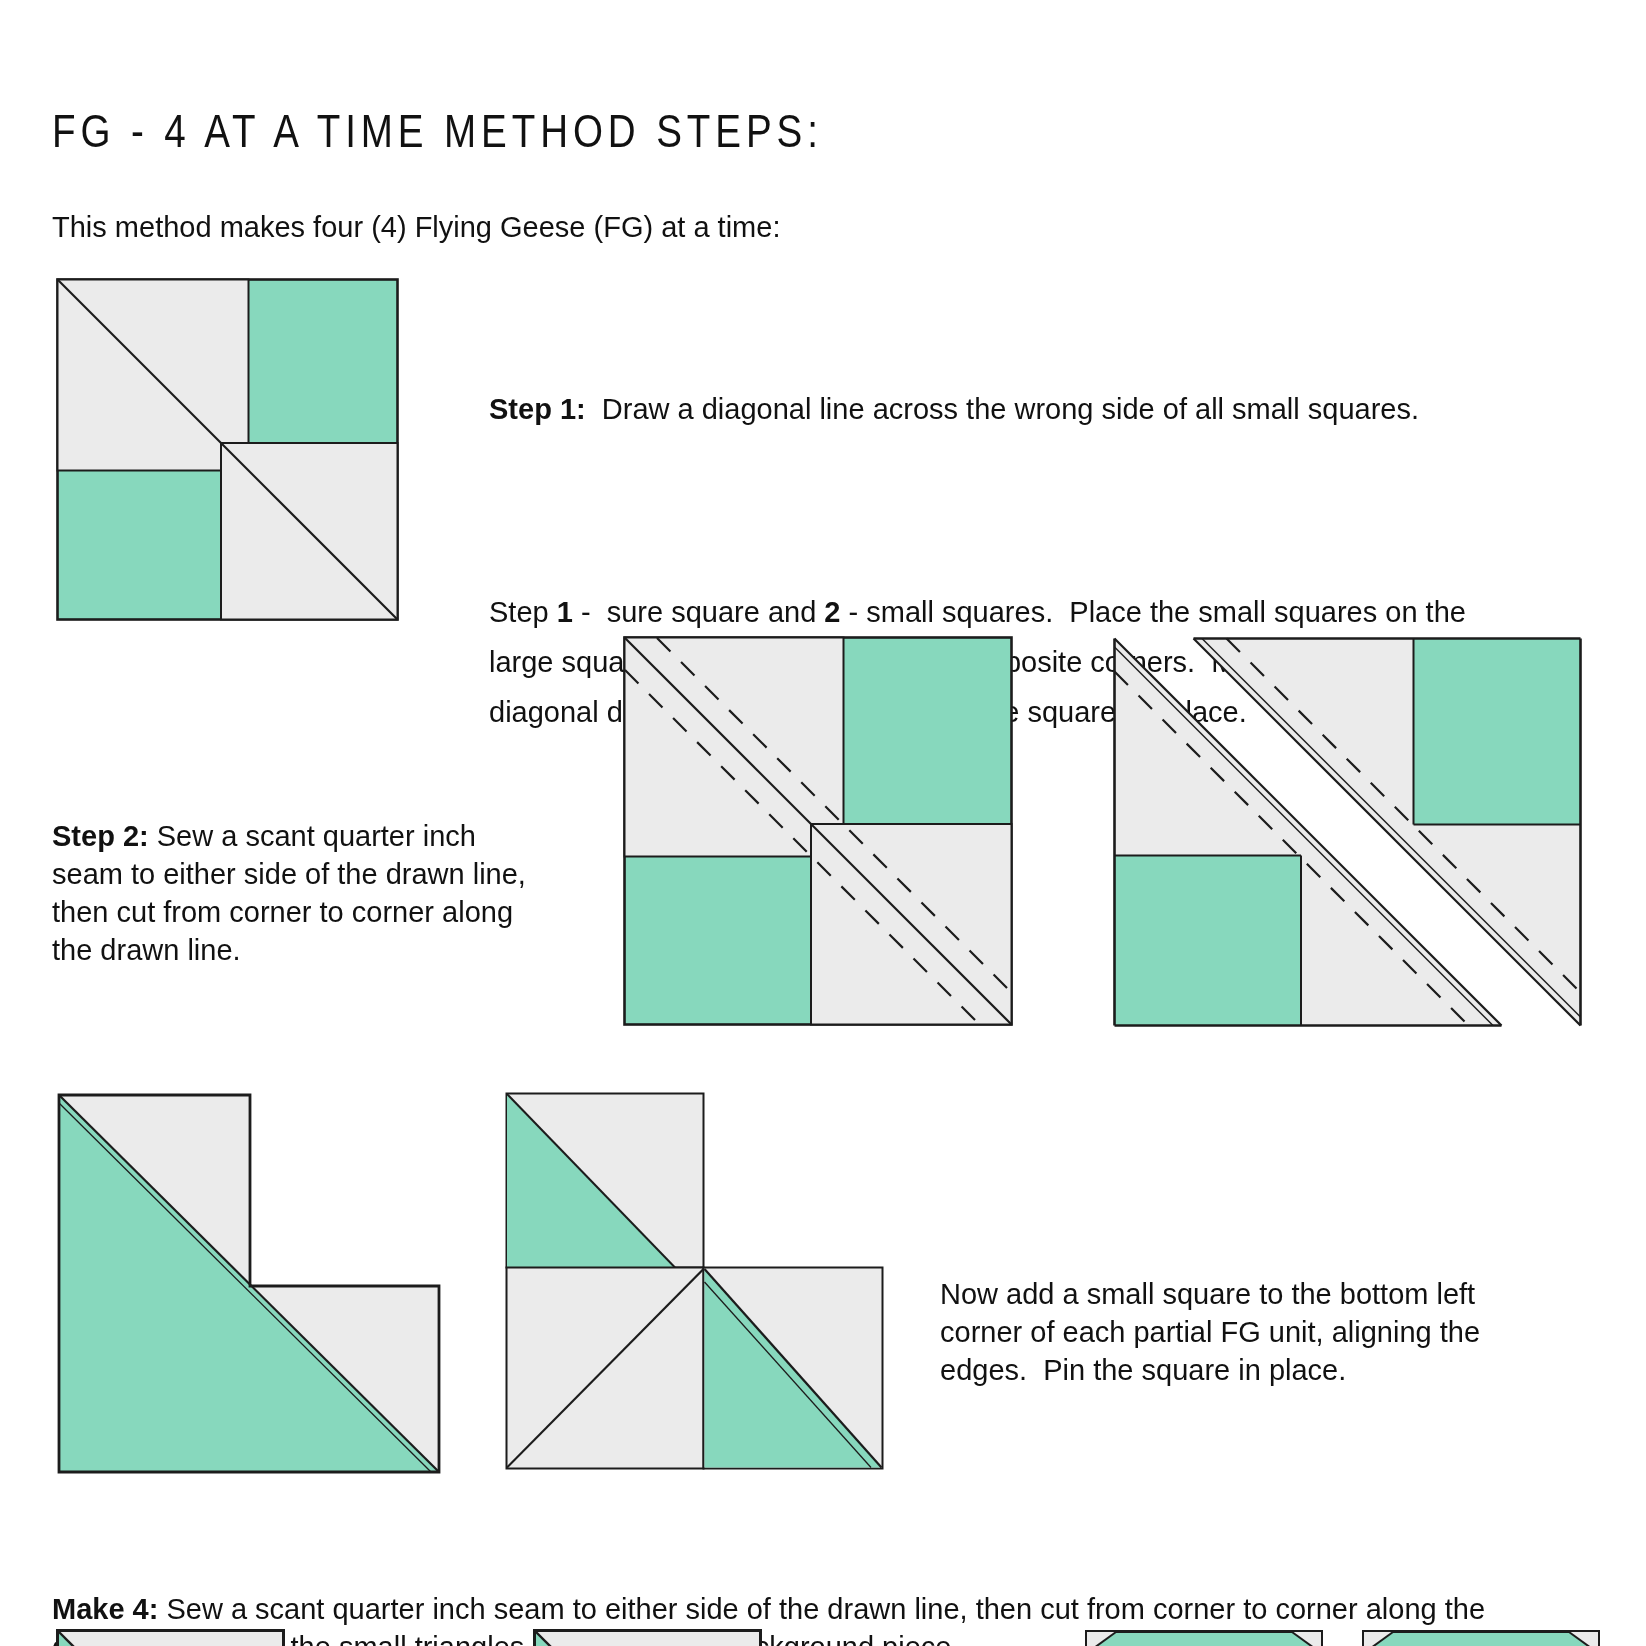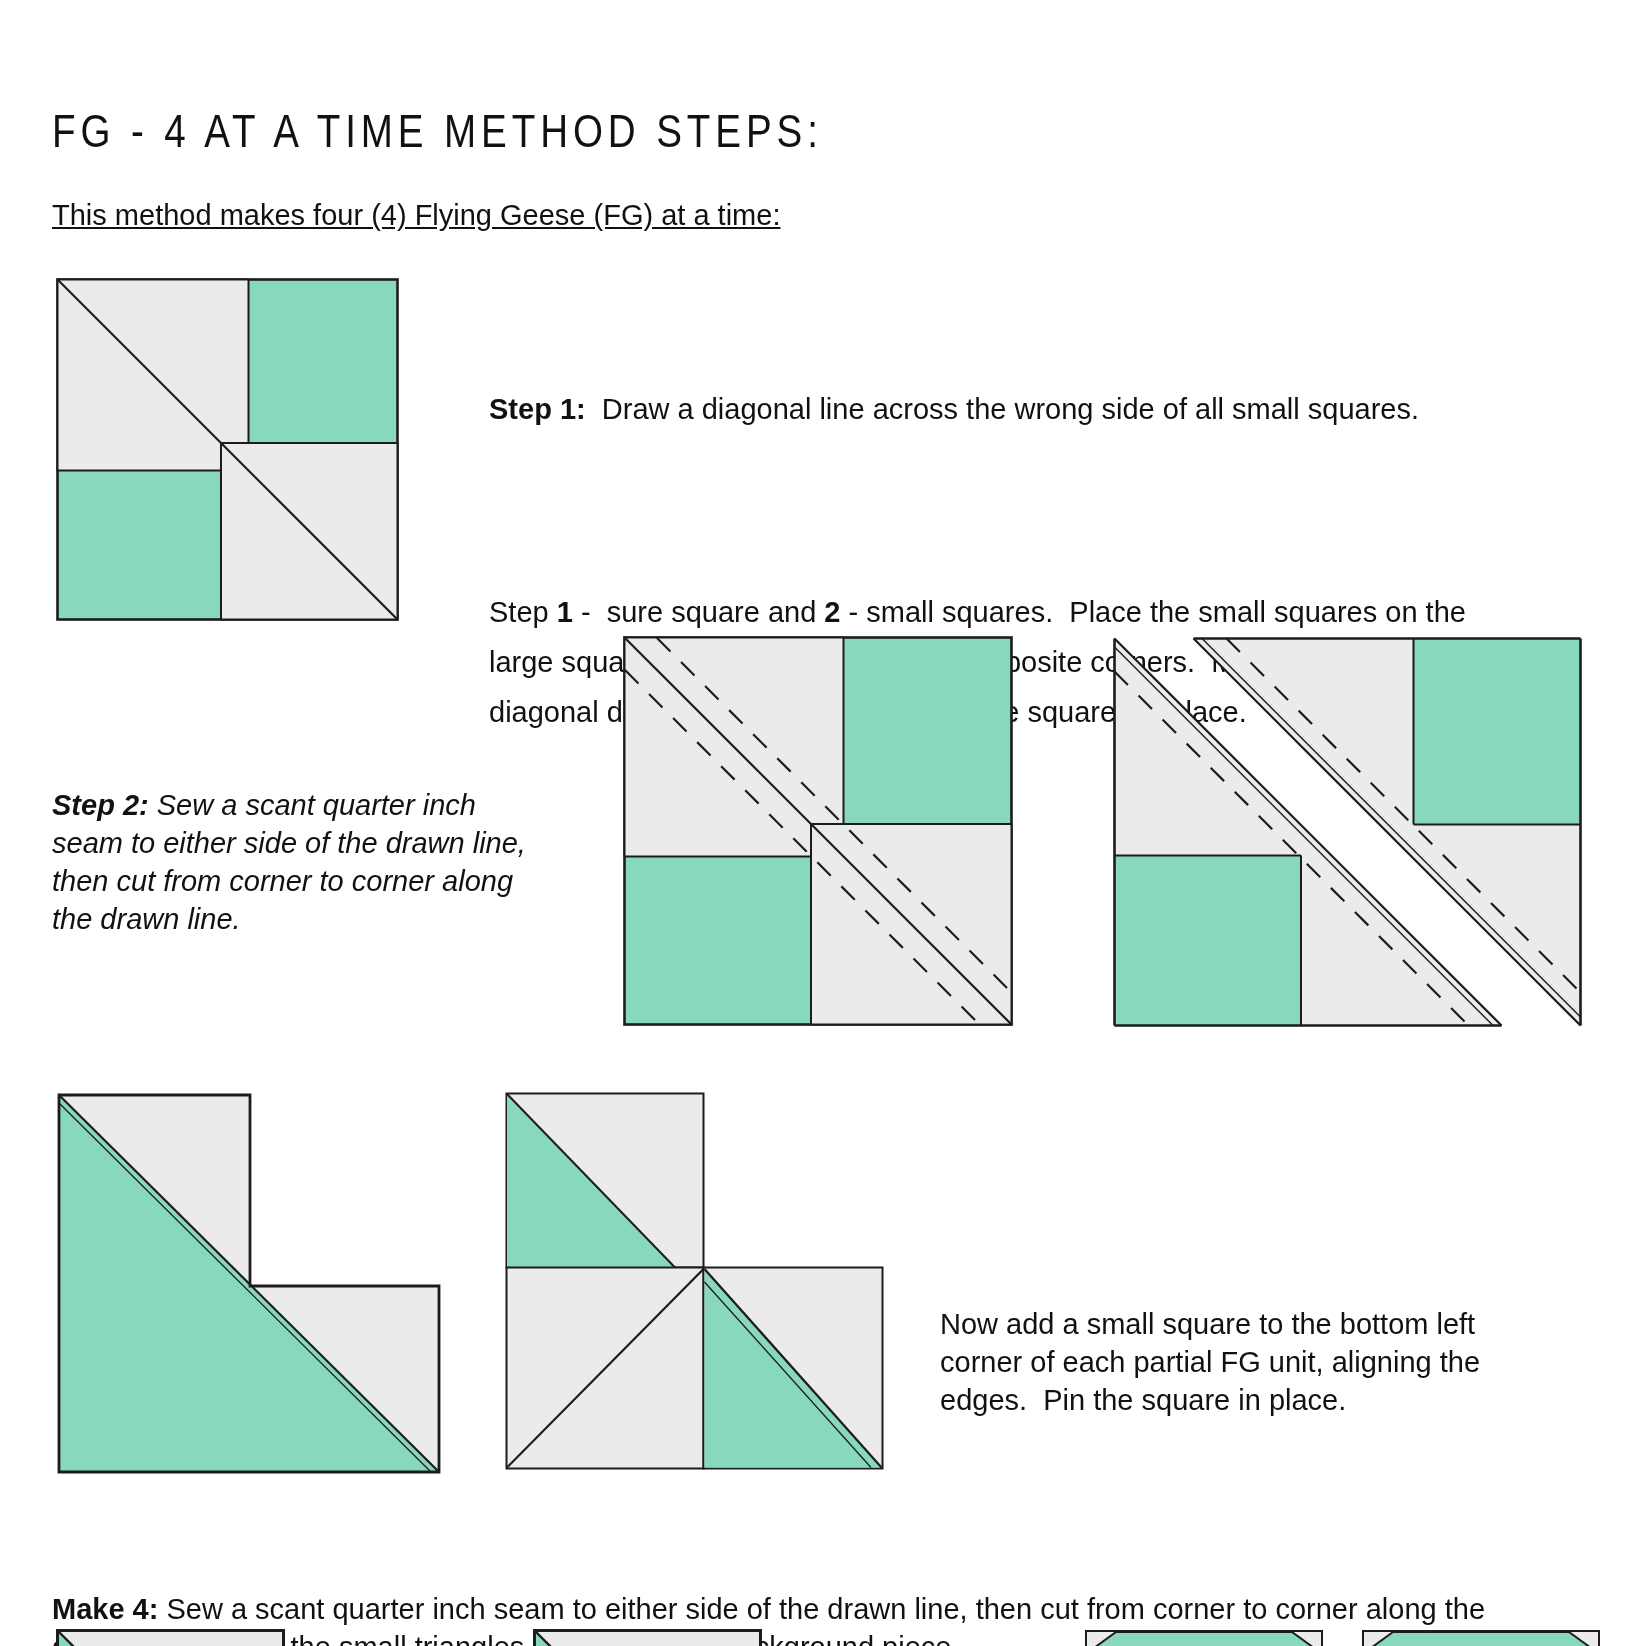--- a/index.html
+++ b/index.html
@@ -15,45 +15,45 @@
     font-size:47px;line-height:50px;font-weight:300;
     letter-spacing:6px;white-space:nowrap;
     transform:scaleX(0.82);transform-origin:left top;
     color:var(--ink,#111);
   }
   .body-text{font-size:29px;line-height:38px;white-space:pre-wrap;}
   .body-text p{margin:0;}
   .b{font-weight:bold;}
   .step1-block{line-height:50px;}
   .step1-block .gap{margin-top:53px;}
-  .step3-block .gap{margin-top:30px;}
+  .step3-block .gap{}
   svg{display:block;}
 </style>
 </head>
 <body style="--teal: #87D8BD; --gray: #EBEBEB; --line: #1C1C1C; --ink: #111111; --paper: #FFFFFF;">
 
 <div class="abs title" style="left:52px;top:106px;">FG - 4 AT A TIME METHOD STEPS:</div>
 
-<div class="abs body-text" style="left:52px;top:196px;width:1400px;text-decoration:underline;">This method makes four (4) Flying Geese (FG) at a time:</div>
+<div class="abs body-text" style="left:52px;top:208px;width:1400px;">This method makes four (4) Flying Geese (FG) at a time:</div>
 
 <div class="abs" style="left:56px;top:278px;">
   <svg width="343" height="343" viewBox="0 0 343 343">
     <rect x="1.5" y="1.5" width="340" height="340" style="fill:var(--teal);stroke:var(--line);stroke-width:2.6"></rect>
     <rect x="1.5" y="1.5" width="191" height="191" style="fill:var(--gray);stroke:var(--line);stroke-width:2"></rect>
     <rect x="165" y="165" width="176.5" height="176.5" style="fill:var(--gray);stroke:var(--line);stroke-width:2"></rect>
     <line x1="1.5" y1="1.5" x2="341.5" y2="341.5" style="stroke:var(--line);stroke-width:2.2"></line>
   </svg>
 </div>
 
 <div class="abs body-text step1-block" style="left:489px;top:284px;width:1000px;">
   <p><span class="b">Step 1:</span><span>  Draw a diagonal line across the wrong side of all small squares.</span></p>
   <p class="gap"><span>Step </span><span class="b">1</span><span> -  sure square and </span><span class="b">2</span><span> - small squares.  Place the small squares on the large square lining up with diagonally opposite corners.  Make sure the diagonal drawn lines are aligned.  Pin the squares in place.</span></p>
 </div>
 
-<div class="abs body-text" style="left:52px;top:710px;width:500px;font-style:italic;">
+<div class="abs body-text" style="left:52px;top:741px;width:500px;">
   <p><span class="b">Step 2:</span><span> Sew a scant quarter inch seam to either side of the drawn line, then cut from corner to corner along the drawn line.</span></p>
 </div>
 
 <div class="abs" style="left:623px;top:636px;">
   <svg width="390" height="390" viewBox="0 0 390 390">
     <rect x="1.5" y="1.5" width="387" height="387" style="fill:var(--teal);stroke:var(--line);stroke-width:2.6"></rect>
     <rect x="1.5" y="1.5" width="219" height="219" style="fill:var(--gray);stroke:var(--line);stroke-width:2"></rect>
     <rect x="188" y="188" width="200.5" height="200.5" style="fill:var(--gray);stroke:var(--line);stroke-width:2"></rect>
     <line x1="1.5" y1="1.5" x2="388.5" y2="388.5" style="stroke:var(--line);stroke-width:2.2"></line>
     <line x1="34" y1="2" x2="388" y2="356" style="stroke:var(--line);stroke-width:2.2" stroke-dasharray="19 15"></line>

